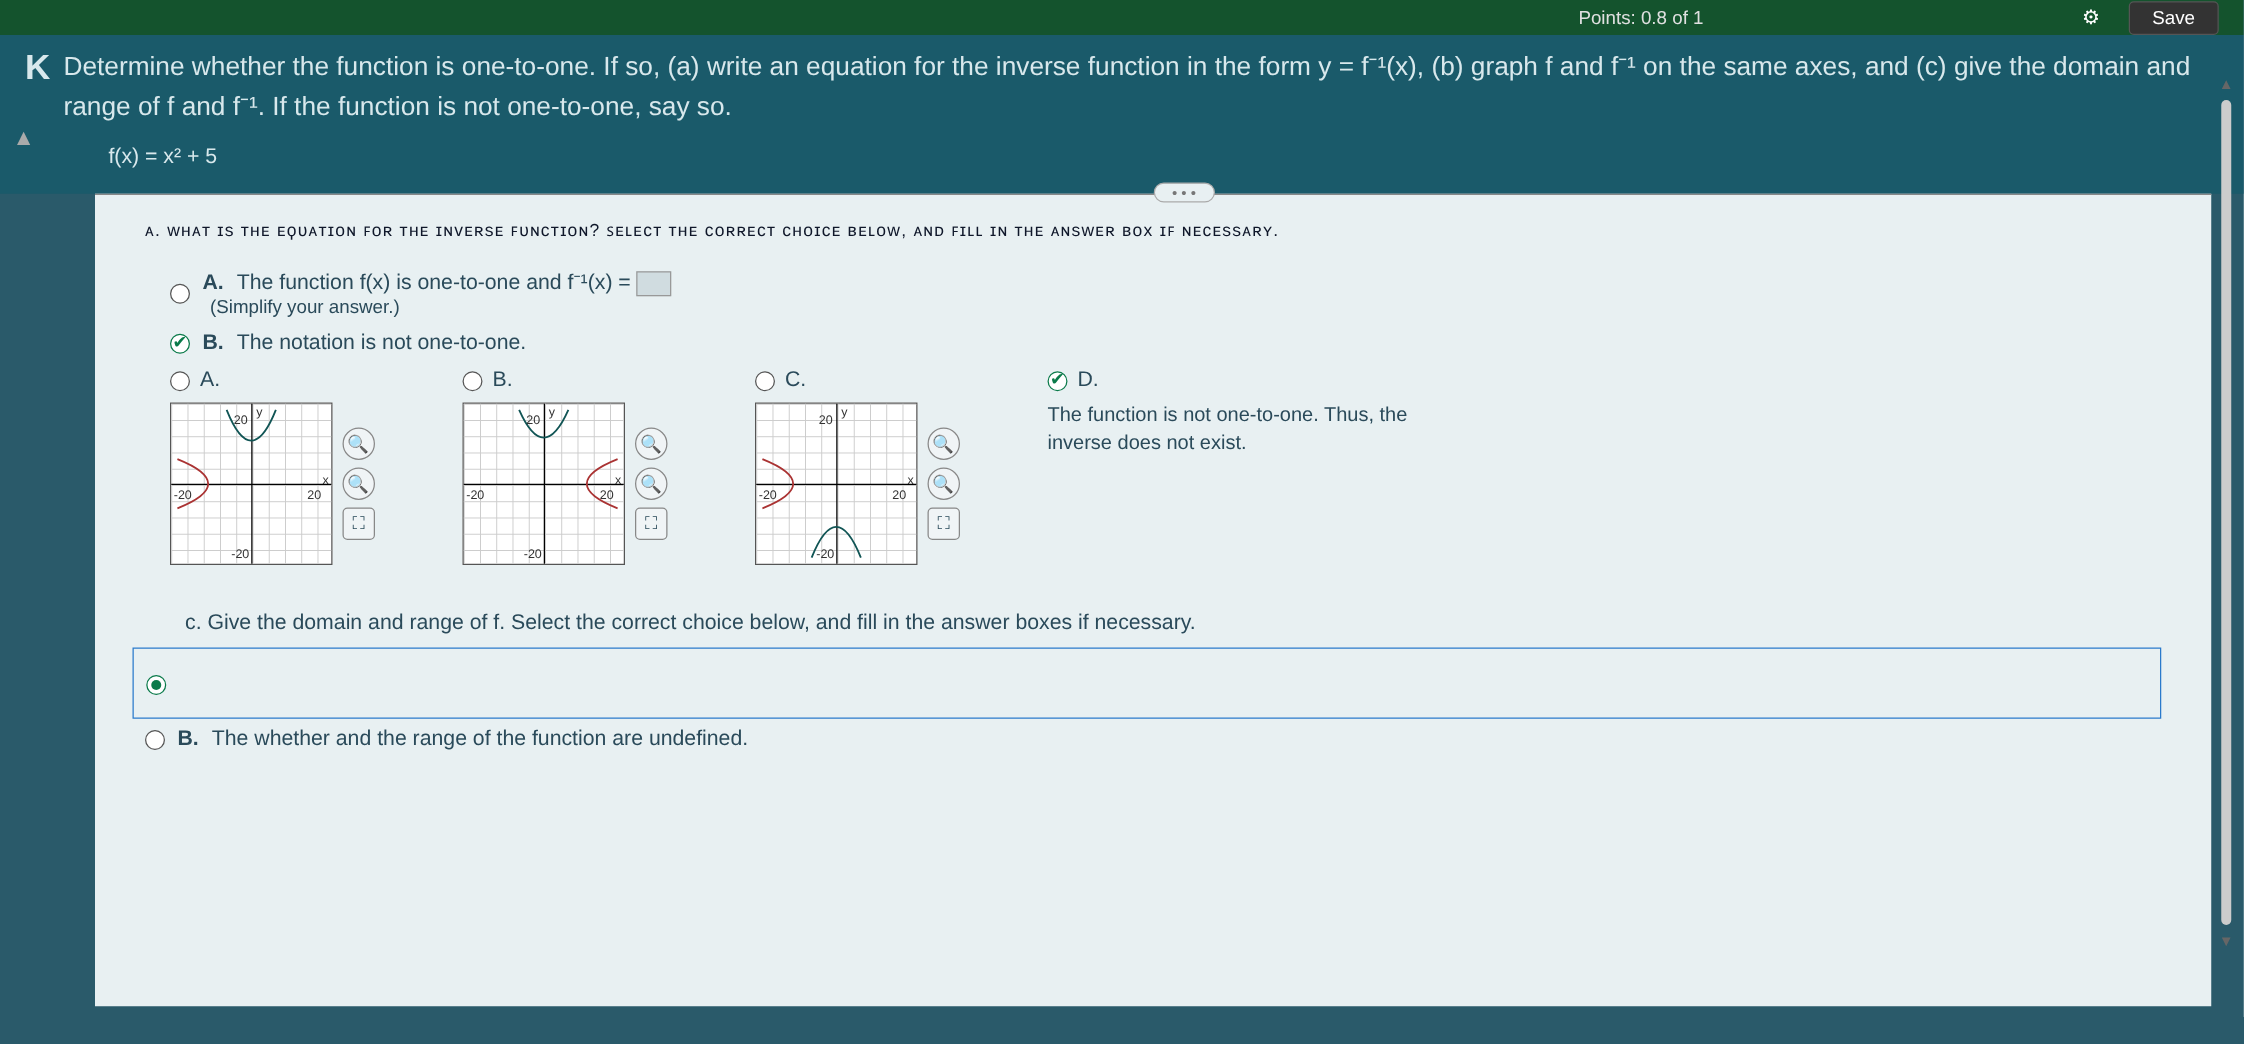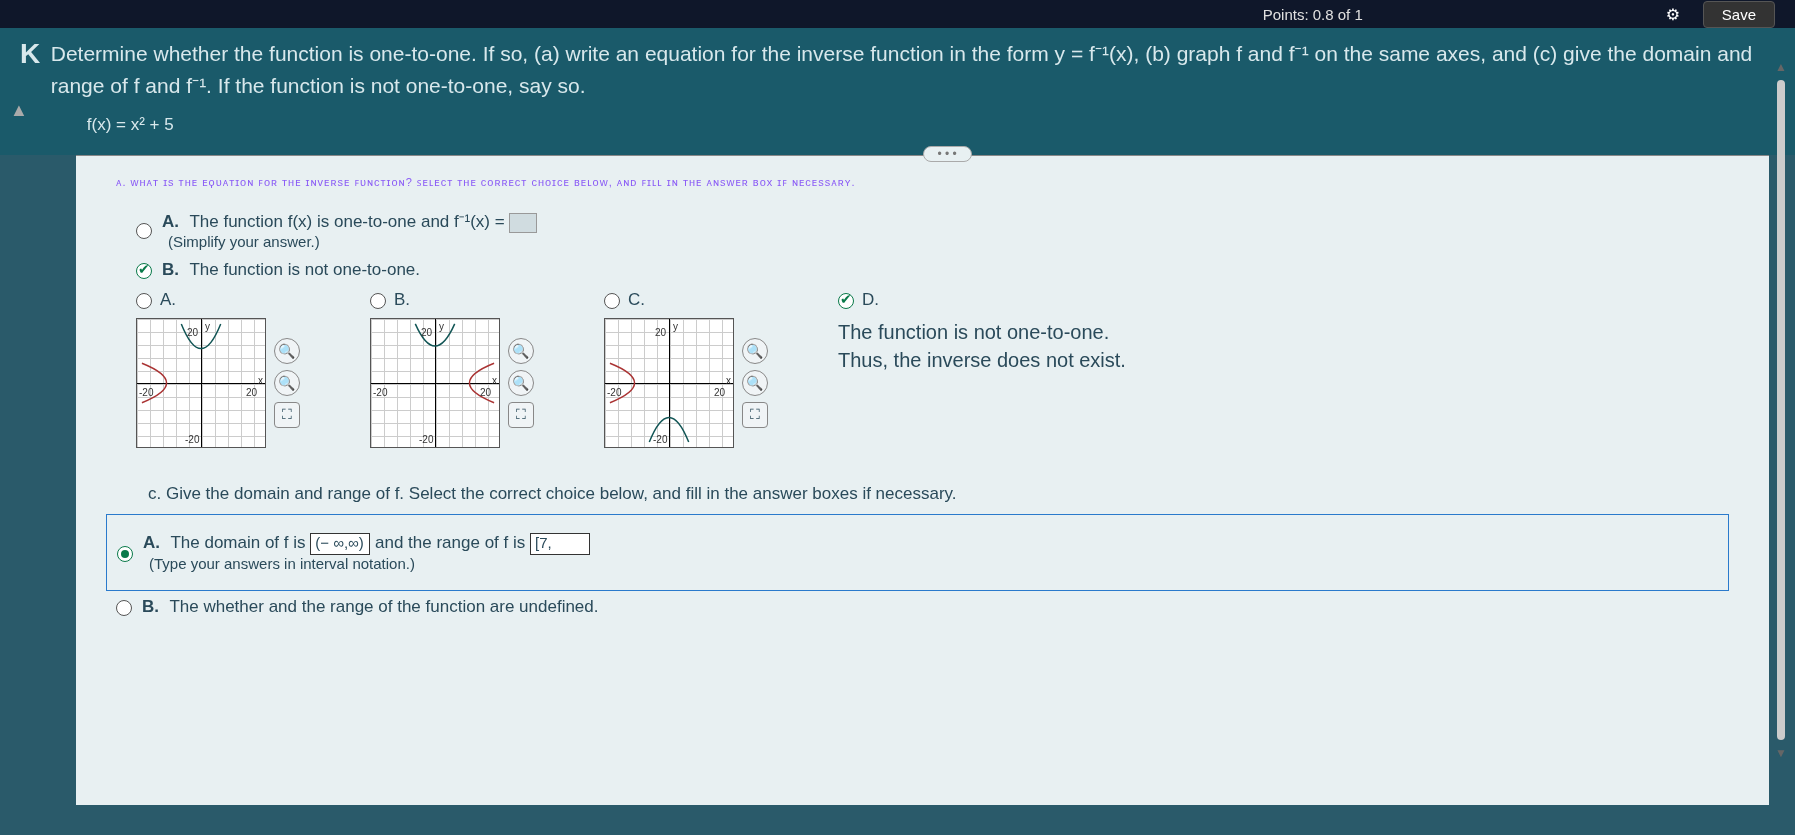--- a/index.html
+++ b/index.html
@@ -5,21 +5,21 @@
 * { box-sizing: border-box; margin: 0; padding: 0; }
 body {
   font-family: Arial, sans-serif;
   background: #2a5a6a;
   width: 1795px;
   height: 835px;
   overflow: hidden;
   position: relative;
 }
 .topbar {
-  background: #0f172a;
+  background: #14532d;
   height: 28px;
   display: flex;
   align-items: center;
   justify-content: flex-end;
   padding: 0 20px;
   color: #fff;
   gap: 20px;
 }
 .points { font-size: 15px; color: #e0e0e0; }
 .gear-icon { width:20px; height:20px; display:inline-flex; align-items:center; justify-content:center; }
@@ -49,22 +49,22 @@
   background: #e8f0f2;
   margin: 0 26px 0 76px;
   padding: 18px 40px;
   color: #2a4a5a;
   font-size: 17px;
   height: 650px;
   position: relative;
   border-top: 1px solid #888;
 }
 .truncated {
-  color: #8b5cf6;
-  font-size: 11px;
+  color: #0f172a;
+  font-size: 14px;
   margin-bottom: 20px;
   letter-spacing: 1px;
 }
 .ellipsis-pill {
   position: absolute;
   top: -10px;
   left: 50%;
   background: #e8f0f2;
   border: 1px solid #aaa;
   border-radius: 10px;
@@ -109,21 +109,21 @@
 }
 .axis-x { position:absolute; top:50%; left:0; right:0; height:1px; background:#000; }
 .axis-y { position:absolute; left:50%; top:0; bottom:0; width:1px; background:#000; }
 .tick { position:absolute; font-size:10px; color:#333; }
 .tools { display:inline-flex; flex-direction:column; gap:6px; margin-left:8px; margin-top:20px; }
 .tool-btn {
   width:26px; height:26px; border:1px solid #888; border-radius:50%; background:#f0f4f6;
   display:flex; align-items:center; justify-content:center; cursor:pointer; font-size:14px;
 }
 .tool-btn.sq { border-radius:4px; }
-.opt-d-text { max-width: 320px; font-size: 20px; line-height:1.4; }
+.opt-d-text { max-width: 320px; font-size: 16px; line-height:1.4; }
 .part-c { margin-top: 36px; margin-left: 32px; }
 .answer-block {
   border: 1.5px solid #2a7acc; padding: 8px 10px; margin-top: 10px; margin-left: -10px;
 }
 .input-box {
   display:inline-block; min-width:60px; height:22px; border:1px solid #333;
   background:#fff; padding:0 4px; vertical-align:middle; font-size:15px;
 }
 .sidebar-left {
   position:absolute; left:10px; top:100px; width:20px; height:20px;
@@ -167,21 +167,21 @@
       <span class="letter">A.</span>
       <span>The function f(x) is one-to-one and f⁻¹(x) = </span>
       <span class="answer-box"></span>
       <div class="hint">(Simplify your answer.)</div>
     </div>
   </div>
   <div class="option-row">
     <span class="radio checked"></span>
     <div>
       <span class="letter">B.</span>
-      <span>The function is not one-to-one.</span>
+      <span>The notation is not one-to-one.</span>
     </div>
   </div>
 
 
   <div class="graphs-row">
 
     <div class="graph-col">
       <div class="graph-label">
         <span class="radio"></span>
         <span>A.</span>
@@ -275,28 +275,20 @@
       </div>
       <div class="opt-d-text">The function is not one-to-one. Thus, the inverse does not exist.</div>
     </div>
   </div>
 
   <div class="part-c">c. Give the domain and range of f. Select the correct choice below, and fill in the answer boxes if necessary.</div>
 
   <div class="answer-block">
     <div class="option-row" style="margin-left:0">
       <span class="radio selected"></span>
-      <div>
-        <span class="letter">A.</span>
-        <span>The domain of f is </span>
-        <span class="input-box">(− ∞,∞)</span>
-        <span> and the range of f is </span>
-        <span class="input-box">[7,</span>
-        <div class="hint">(Type your answers in interval notation.)</div>
-      </div>
     </div>
   </div>
   <div class="option-row" style="margin-left:0; margin-top:6px">
     <span class="radio"></span>
     <div>
       <span class="letter">B.</span>
       <span>The whether and the range of the function are undefined.</span>
     </div>
   </div>
 </div>

